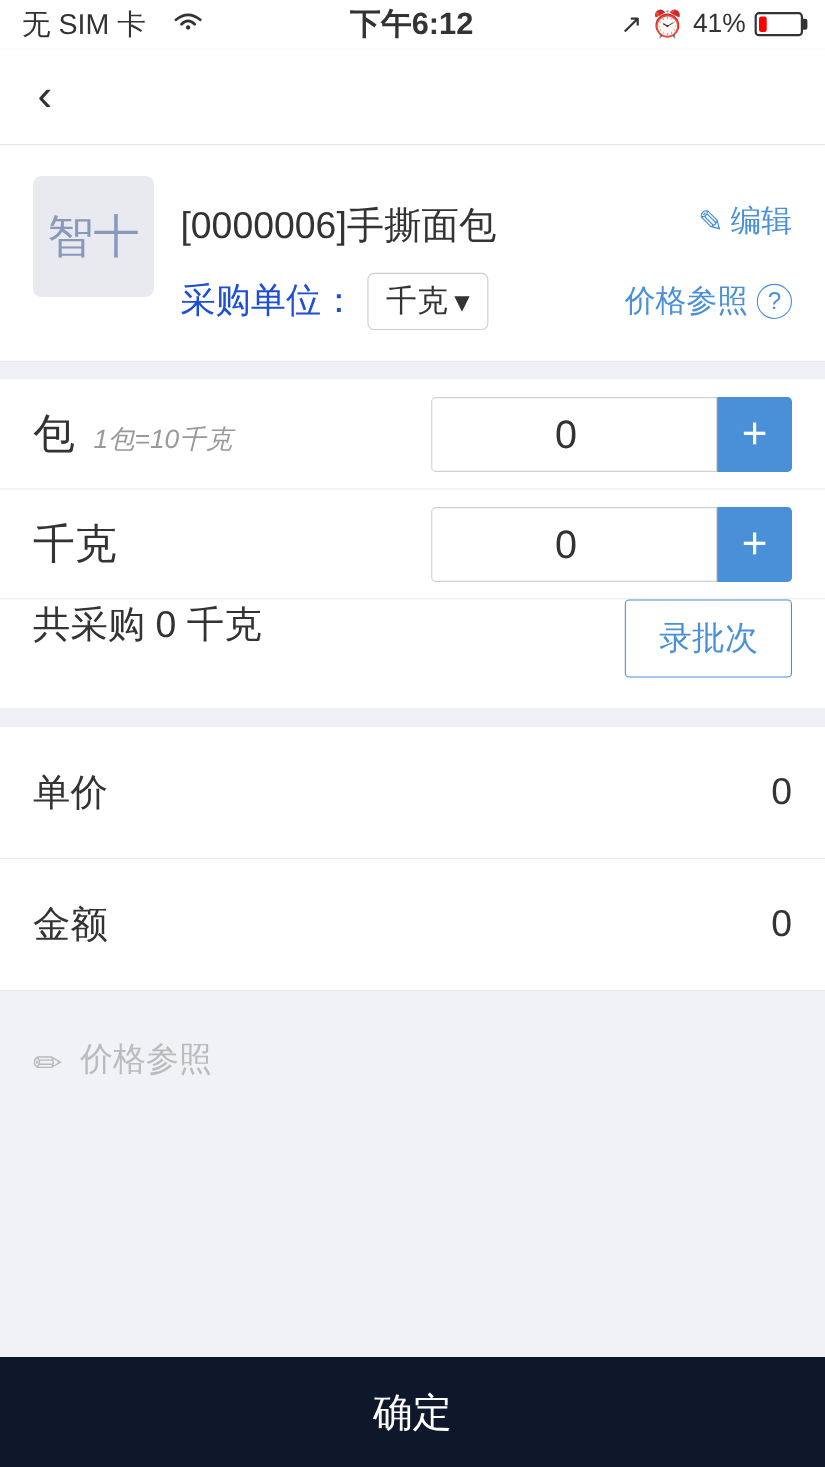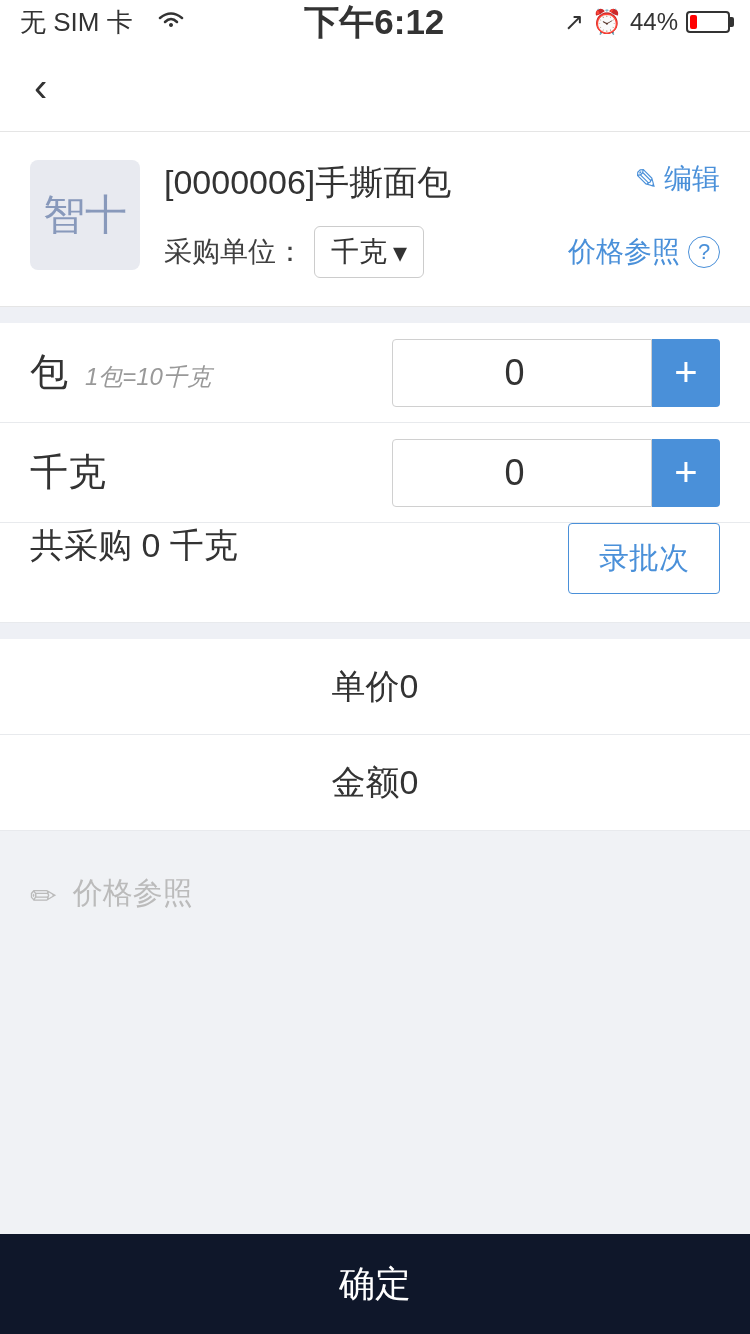--- a/index.html
+++ b/index.html
@@ -25,21 +25,21 @@
       font-size: 28px;
       font-weight: 500;
     }
     .status-left {
       display: flex;
       align-items: center;
       gap: 24px;
       font-size: 26px;
     }
     .status-center {
-      font-size: 35px;
+      font-size: 28px;
       font-weight: 600;
     }
     .status-right {
       display: flex;
       align-items: center;
       gap: 8px;
       font-size: 24px;
     }
     .battery-icon {
       width: 44px;
@@ -112,20 +112,21 @@
       align-items: center;
       justify-content: center;
       flex-shrink: 0;
     }
     .product-logo {
       font-size: 42px;
       color: #8899bb;
     }
     .product-info {
       flex: 1;
+      margin-top: 22px;
     }
     .product-header {
       display: flex;
       align-items: flex-start;
       justify-content: space-between;
     }
     .product-name {
       font-size: 34px;
       color: #333;
       font-weight: 500;
@@ -139,22 +140,22 @@
       gap: 6px;
       cursor: pointer;
     }
     .product-unit-row {
       display: flex;
       align-items: center;
       justify-content: space-between;
       margin-top: 20px;
     }
     .unit-label {
-      font-size: 28px;
-      color: #404040;
+      font-size: 32px;
+      color: #1d4ed8;
     }
     .unit-select {
       border: 1px solid #ccc;
       border-radius: 6px;
       padding: 6px 16px;
       font-size: 28px;
       color: #333;
       background: #fff;
       display: flex;
       align-items: center;
@@ -260,23 +261,23 @@
     }
 
     
     .info-section {
       background: #fff;
       margin-top: 0;
     }
     .info-row {
       display: flex;
       align-items: center;
-      justify-content: center;
+      justify-content: space-between;
       padding: 0 30px;
-      height: 96px;
+      height: 120px;
       border-bottom: 1px solid #e8eaed;
     }
     .info-label {
       font-size: 34px;
       color: #333;
     }
     .info-value {
       font-size: 34px;
       color: #333;
     }
@@ -332,21 +333,21 @@
         <path d="M14 16 a2 2 0 1 1 0.001 0Z" fill="#333"></path>
         <path d="M8 11 Q14 5 20 11" fill="none" stroke="#333" stroke-width="2.5" stroke-linecap="round"></path>
         <path d="M3 7 Q14 -2 25 7" fill="none" stroke="#333" stroke-width="2.5" stroke-linecap="round"></path>
       </svg>
     </span>
   </div>
   <div class="status-center">下午6:12</div>
   <div class="status-right">
     <span>↗</span>
     <span>⏰</span>
-    <span>44%</span>
+    <span>41%</span>
     <span class="battery-icon">
       <span class="battery-fill"></span>
     </span>
   </div>
 </div>
 
 <div class="nav-bar">
   <span class="nav-back">‹</span>
 </div>
 

